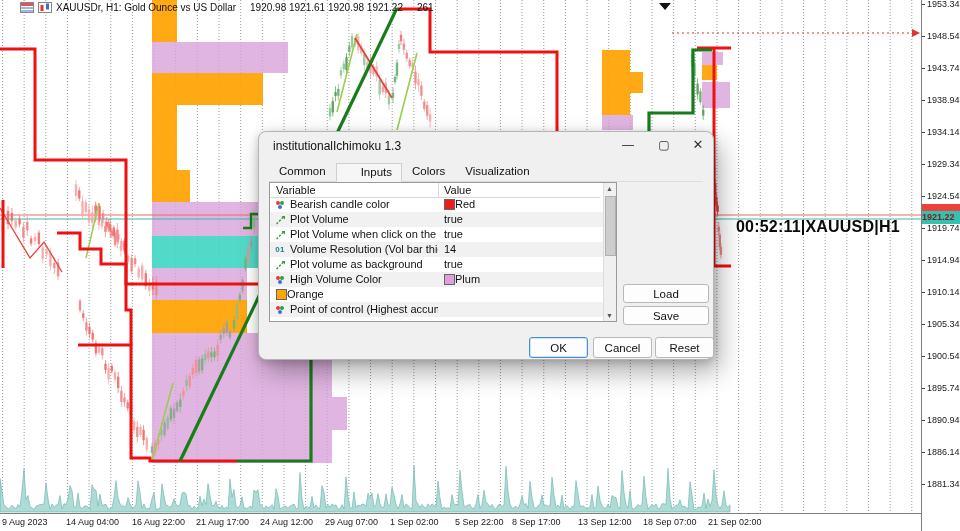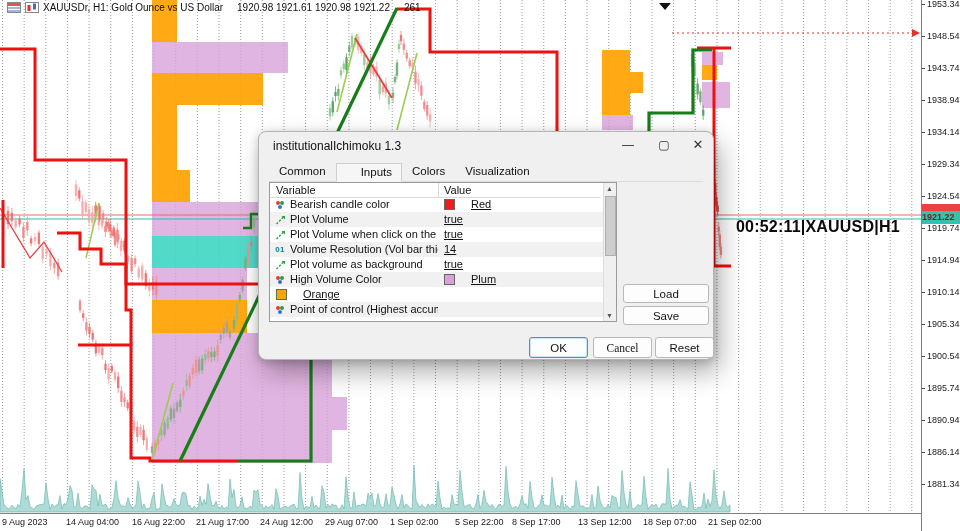--- a/index.html
+++ b/index.html
@@ -2,21 +2,21 @@
 <html><head>
 <meta charset="utf-8">
 <style>
   html,body{margin:0;padding:0;background:#fff;}
   body{width:960px;height:531px;overflow:hidden;font-family:"Liberation Sans",sans-serif;}
   #screen{position:relative;width:960px;height:531px;background:#fff;}
 
   
   #chart-area{position:absolute;left:0;top:0;width:921px;height:513px;overflow:hidden;background:#fff;}
   #chart-svg{position:absolute;left:0;top:0;}
-  #symbol-info{position:absolute;left:7px;top:2px;display:flex;align-items:flex-end;gap:4px;
+  #symbol-info{position:absolute;left:20px;top:2px;display:flex;align-items:flex-end;gap:4px;
                font-size:10px;color:#111;z-index:9;white-space:nowrap;}
   #symbol-info .sep{width:6px;}
   #timer-label{position:absolute;left:736px;top:218px;z-index:9;font-size:16px;font-weight:bold;
                color:#0a0a0a;letter-spacing:.2px;white-space:nowrap;}
 
   
   #price-axis{position:absolute;left:921px;top:0;width:39px;height:531px;background:#fff;
               border-left:1px solid #7f7f7f;font-size:9px;color:#1a1a1a;z-index:5;}
   .ptick-label{position:absolute;left:5px;white-space:nowrap;}
   .ptick-dash{position:absolute;left:0;width:3px;height:1px;background:#444;}
@@ -50,37 +50,37 @@
   #param-header{position:absolute;left:0;top:0;right:16px;height:14px;background:#fff;
                 border-bottom:1px solid #d9d9d9;font-size:11px;line-height:14px;}
   #hdr-variable{position:absolute;left:6px;}
   #hdr-value{position:absolute;left:174px;}
   #param-header .coldiv{position:absolute;left:168px;top:0;bottom:0;width:1px;background:#d9d9d9;}
   #param-rows{position:absolute;left:0;top:14px;right:12px;}
   .trow{display:flex;height:15px;line-height:15px;font-size:11px;align-items:center;}
   .trow.alt{background:#f1f1f1;}
   .tleft{width:168px;display:flex;align-items:center;gap:4px;padding-left:4px;box-sizing:border-box;
          overflow:hidden;white-space:nowrap;}
-  .tval{flex:1;display:flex;align-items:center;gap:16px;padding-left:6px;overflow:hidden;white-space:nowrap;text-decoration:underline;}
+  .tval{flex:1;display:flex;align-items:center;gap:0;padding-left:6px;overflow:hidden;white-space:nowrap;}
   .swatch{width:9px;height:9px;border:1px solid #666;flex:0 0 auto;}
   .num-icon{font-size:8px;font-weight:bold;color:#1a7f8e;letter-spacing:.4px;}
   .ticon{width:12px;flex:0 0 auto;display:inline-flex;justify-content:center;}
 
   #vscroll{position:absolute;right:0;top:0;bottom:0;width:12px;background:#f0f0f0;border-left:1px solid #dcdcdc;}
   .sarrow{position:absolute;left:0;width:11px;height:11px;font-size:7px;line-height:11px;text-align:center;color:#555;}
   #sarrow-up{top:0;} #sarrow-down{bottom:0;}
   #sthumb{position:absolute;left:1px;top:13px;width:9px;height:58px;background:#cdcdcd;border:1px solid #b0b0b0;}
 
   .btn{position:absolute;background:#fdfdfd;border:1px solid #b8b8b8;border-radius:3px;
        font-size:11.5px;text-align:center;font-family:"Liberation Sans",sans-serif;color:#111;
        display:flex;align-items:center;justify-content:center;cursor:default;}
   #btn-load{left:364px;top:152px;width:84px;height:17px;}
   #btn-save{left:364px;top:174px;width:84px;height:17px;}
   #btn-ok{left:270px;top:205px;width:57px;height:19px;border:1px solid #4a90d9;box-shadow:inset 0 0 0 1px #cfe3f7;}
-  #btn-cancel{left:334px;top:205px;width:57px;height:19px;font-family:Liberation Serif, serif;}
+  #btn-cancel{left:334px;top:205px;width:57px;height:19px;}
   #btn-reset{left:396px;top:205px;width:57px;height:19px;}
 </style>
 </head>
 <body>
 
 <div id="screen">
 
   <div id="chart-area">
     <svg id="chart-svg" width="921" height="513">
         <line x1="2.5" y1="0" x2="2.5" y2="512" stroke="#9a9a9a" stroke-width="1" stroke-dasharray="1 2"></line>

